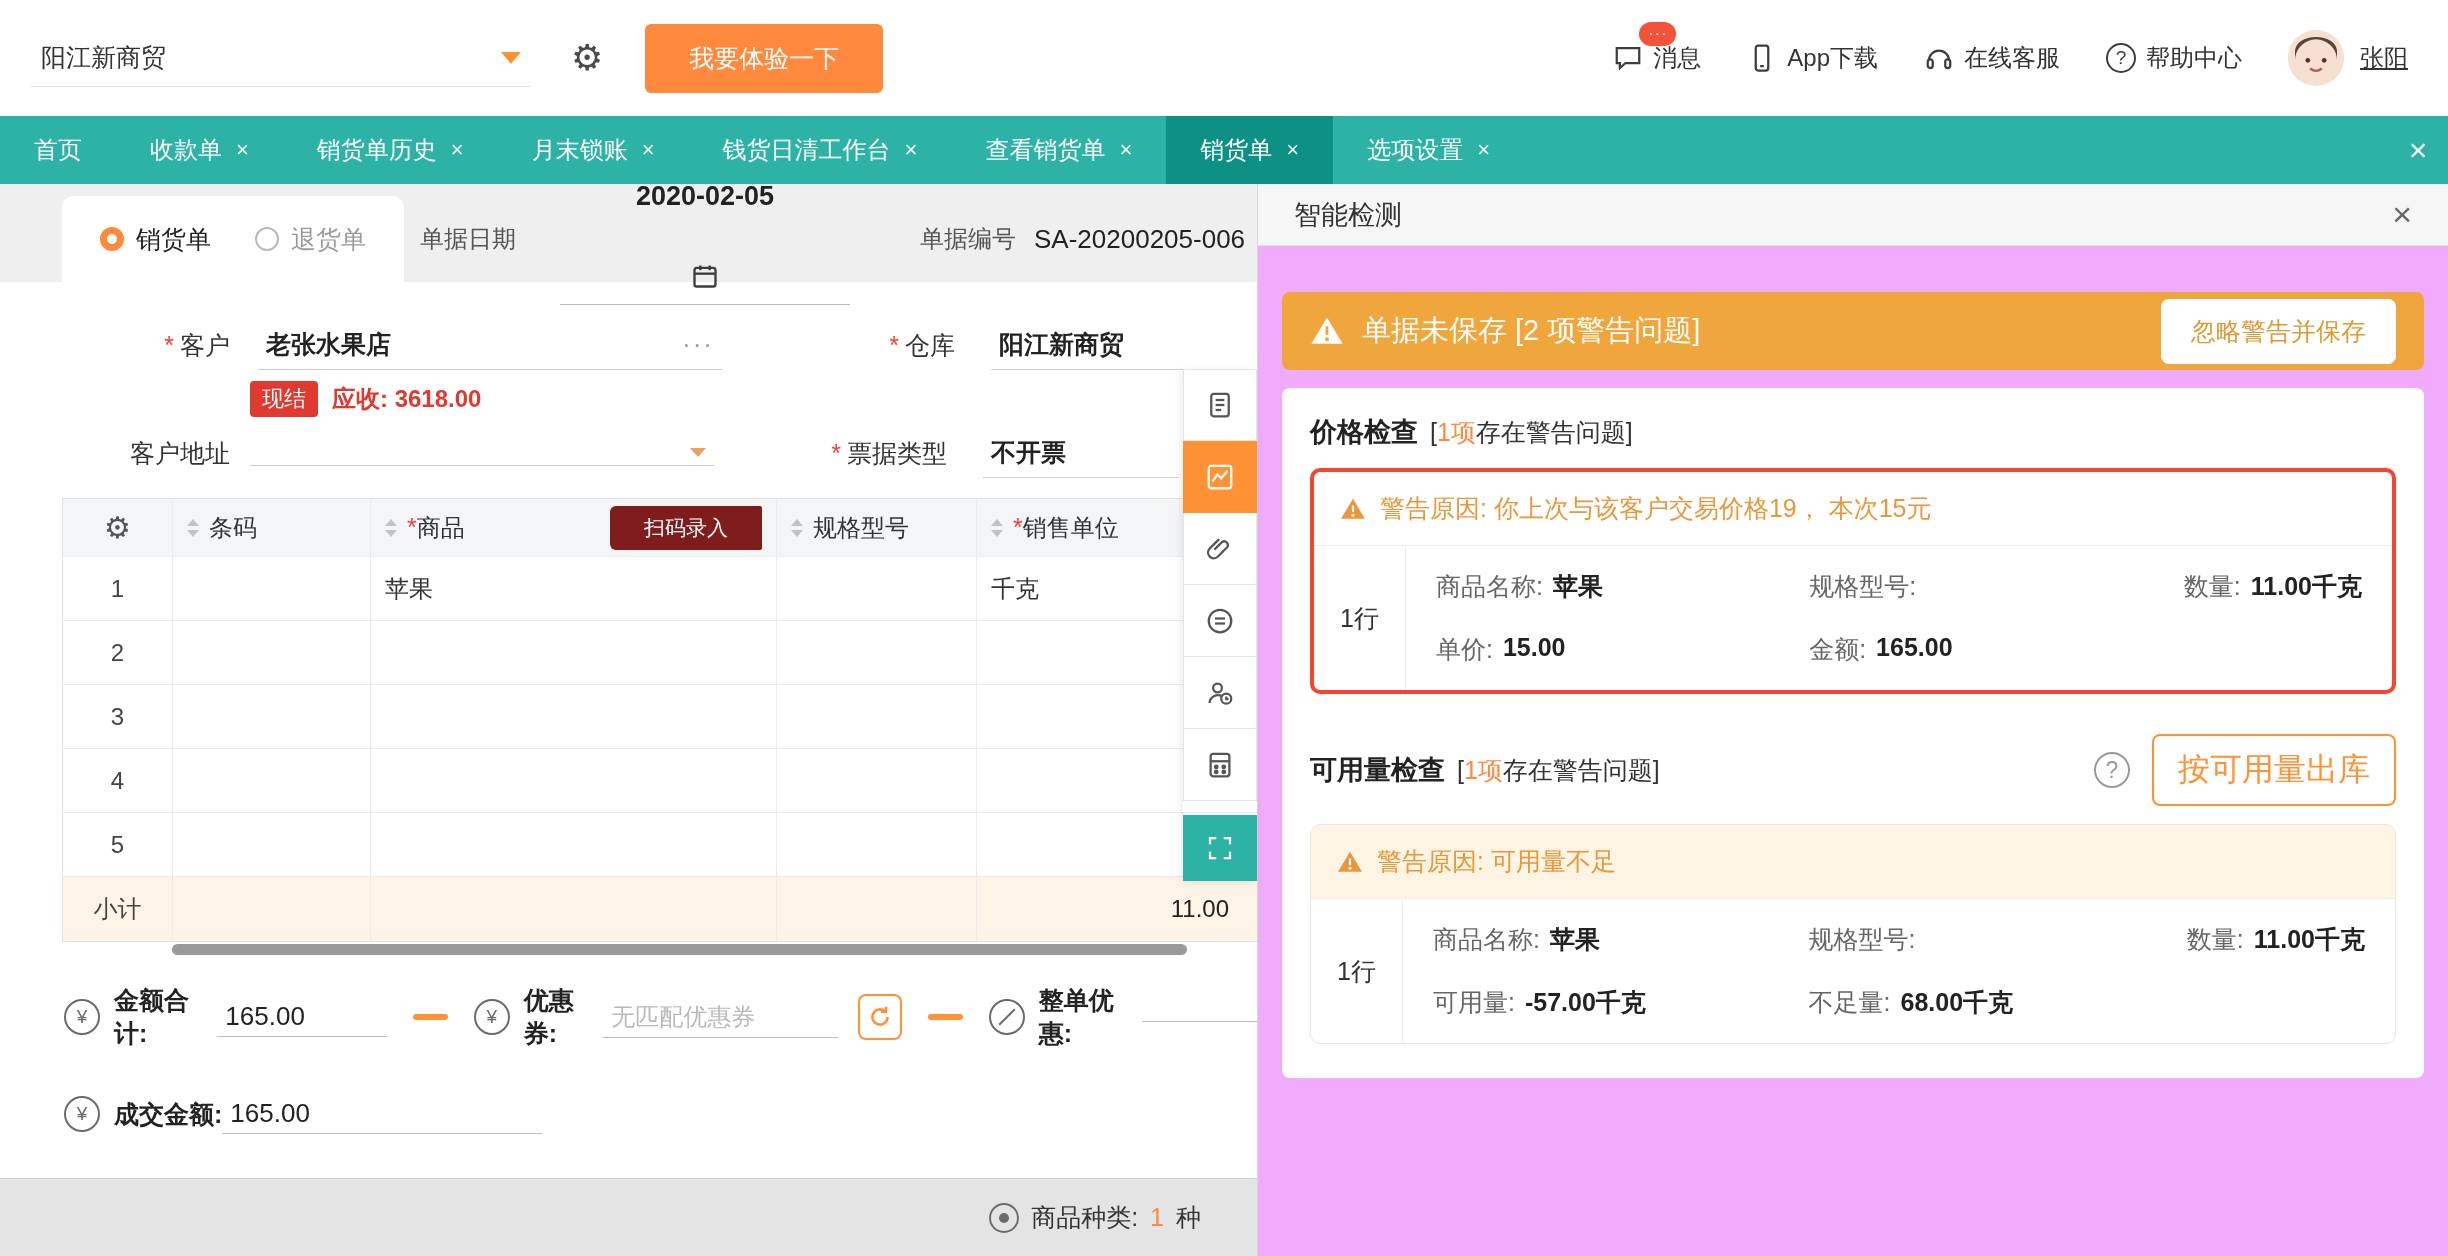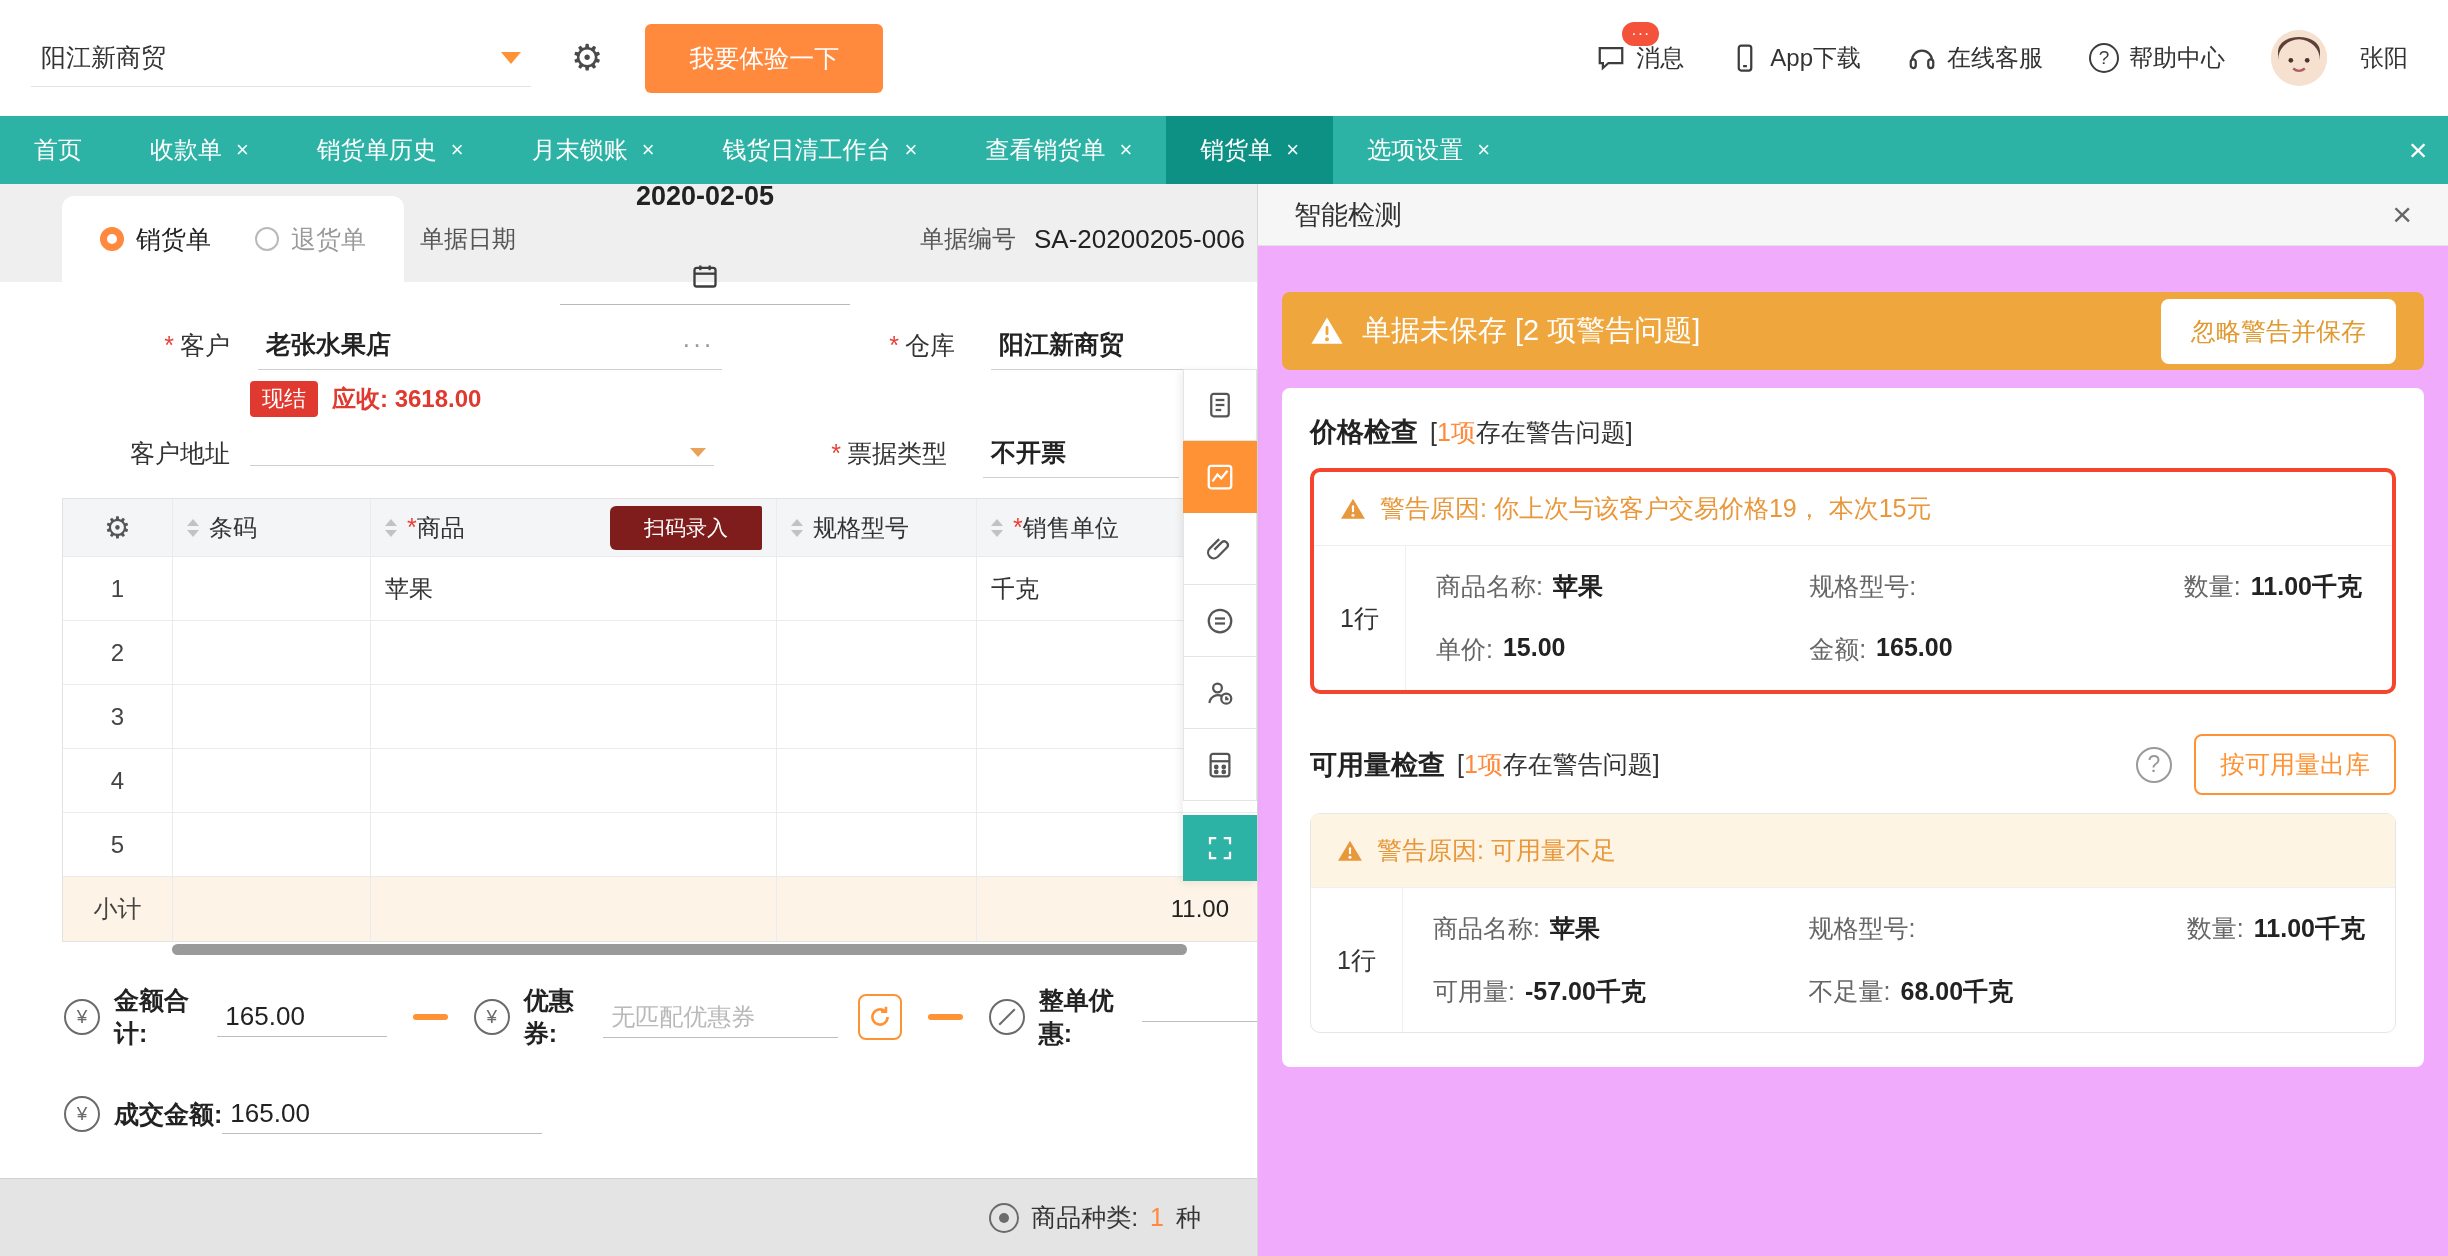--- a/index.html
+++ b/index.html
@@ -12,21 +12,21 @@
   .company-select { width:500px; display:flex; justify-content:space-between; align-items:center; border-bottom:1px solid #e3e3e3; padding:12px 10px; font-size:25px; color:#333; cursor:pointer; }
   .caret-orange { width:0; height:0; border-left:10px solid transparent; border-right:10px solid transparent; border-top:12px solid #ff9234; }
   .gear-btn { margin-left:40px; font-size:36px; color:#4a4a4a; cursor:pointer; line-height:1; }
   .exp-btn { margin-left:42px; background:#ff8a3d; color:#fff; border:none; border-radius:6px; font-size:25px; padding:18px 44px; cursor:pointer; font-family:inherit; }
   .topbar-right { margin-left:auto; display:flex; align-items:center; gap:46px; font-size:24px; color:#333; }
   .nav-item { display:flex; align-items:center; gap:10px; position:relative; cursor:pointer; }
   .nav-item svg { stroke:#3d3d3d; fill:none; stroke-width:1.8; }
   .msg-badge { position:absolute; top:-20px; left:26px; background:#f5523c; color:#fff; border-radius:15px; padding:0 9px; font-size:16px; line-height:24px; letter-spacing:1px; }
   .q-circle { width:30px; height:30px; border:2px solid #3d3d3d; border-radius:50%; display:flex; align-items:center; justify-content:center; font-size:19px; color:#3d3d3d; }
   .avatar { width:56px; height:56px; border-radius:50%; overflow:hidden; flex:none; background:#f6e2d3; }
-  .user-cluster { display:flex; align-items:center; gap:33px; cursor:pointer; }
+  .user-cluster { display:flex; align-items:center; gap:16px; cursor:pointer;text-decoration:underline; }
 
   
   .tabbar { height:68px; flex:none; background:#2db3a5; display:flex; align-items:stretch; color:#fff; font-size:24px; position:relative; }
   .tab { display:flex; align-items:center; gap:14px; padding:0 34px; cursor:pointer; white-space:nowrap; }
   .tab.active { background:#0d9184; }
   .tab .tab-x { font-size:22px; opacity:.95; }
   .tabbar-closeall { position:absolute; right:0; top:0; bottom:0; width:60px; display:flex; align-items:center; justify-content:center; font-size:32px; cursor:pointer; }
 
   
   .content { flex:1; display:flex; min-height:0; }
@@ -122,21 +122,21 @@
   .panel-close { margin-left:auto; font-size:34px; color:#666; cursor:pointer; }
   .panel-body { flex:1; background:#f0abfc; padding:46px 24px 0 24px; overflow:hidden; }
   .banner { background:#efa63c; border-radius:8px; height:78px; display:flex; align-items:center; padding:0 28px; color:#fff; font-size:29px; gap:18px; }
   .banner-btn { margin-left:auto; background:#fff; color:#e09a32; border:none; border-radius:8px; font-size:25px; padding:16px 30px; cursor:pointer; font-family:inherit; }
   .check-card { background:#fff; border-radius:8px; margin-top:18px; padding:26px 28px 34px; }
   .check-head { display:flex; align-items:center; }
   .check-title { font-size:27px; font-weight:bold; color:#222; }
   .badge-note { font-size:25px; color:#333; margin-left:12px; }
   .badge-note .hl { color:#ff8a3d; }
   .q-help { margin-left:auto; width:36px; height:36px; border:2px solid #9a9a9a; border-radius:50%; color:#9a9a9a; display:flex; align-items:center; justify-content:center; font-size:23px; cursor:pointer; }
-  .avail-btn { margin-left:22px; border:2px solid #ff9234; color:#ff9234; background:#fff; border-radius:8px; font-size:25px; padding:12px 24px; cursor:pointer; font-family:inherit; }
+  .avail-btn { margin-left:22px; border:2px solid #ff9234; color:#ff9234; background:#fff; border-radius:8px; font-size:32px; padding:12px 24px; cursor:pointer; font-family:inherit; }
   .alert-box { border-radius:10px; margin-top:18px; background:#fff; }
   .alert-box.red { border:4px solid #f4452e; }
   .alert-box.plain { border:1px solid #e6e6e6; }
   .alert-head { display:flex; align-items:center; gap:14px; padding:20px 26px; color:#e8973a; font-size:25px; }
   .alert-head.cream { background:#fdf4e3; border-radius:8px 8px 0 0; }
   .alert-body { display:flex; border-top:1px solid #efefef; }
   .row-label { width:92px; flex:none; display:flex; align-items:center; justify-content:center; color:#333; font-size:25px; border-right:1px solid #efefef; }
   .fields-grid { flex:1; display:grid; grid-template-columns:1.35fr 1fr 1fr; row-gap:30px; padding:24px 30px; align-items:center; }
   .fld { font-size:25px; display:flex; gap:10px; }
   .fld.right { justify-content:flex-end; }

